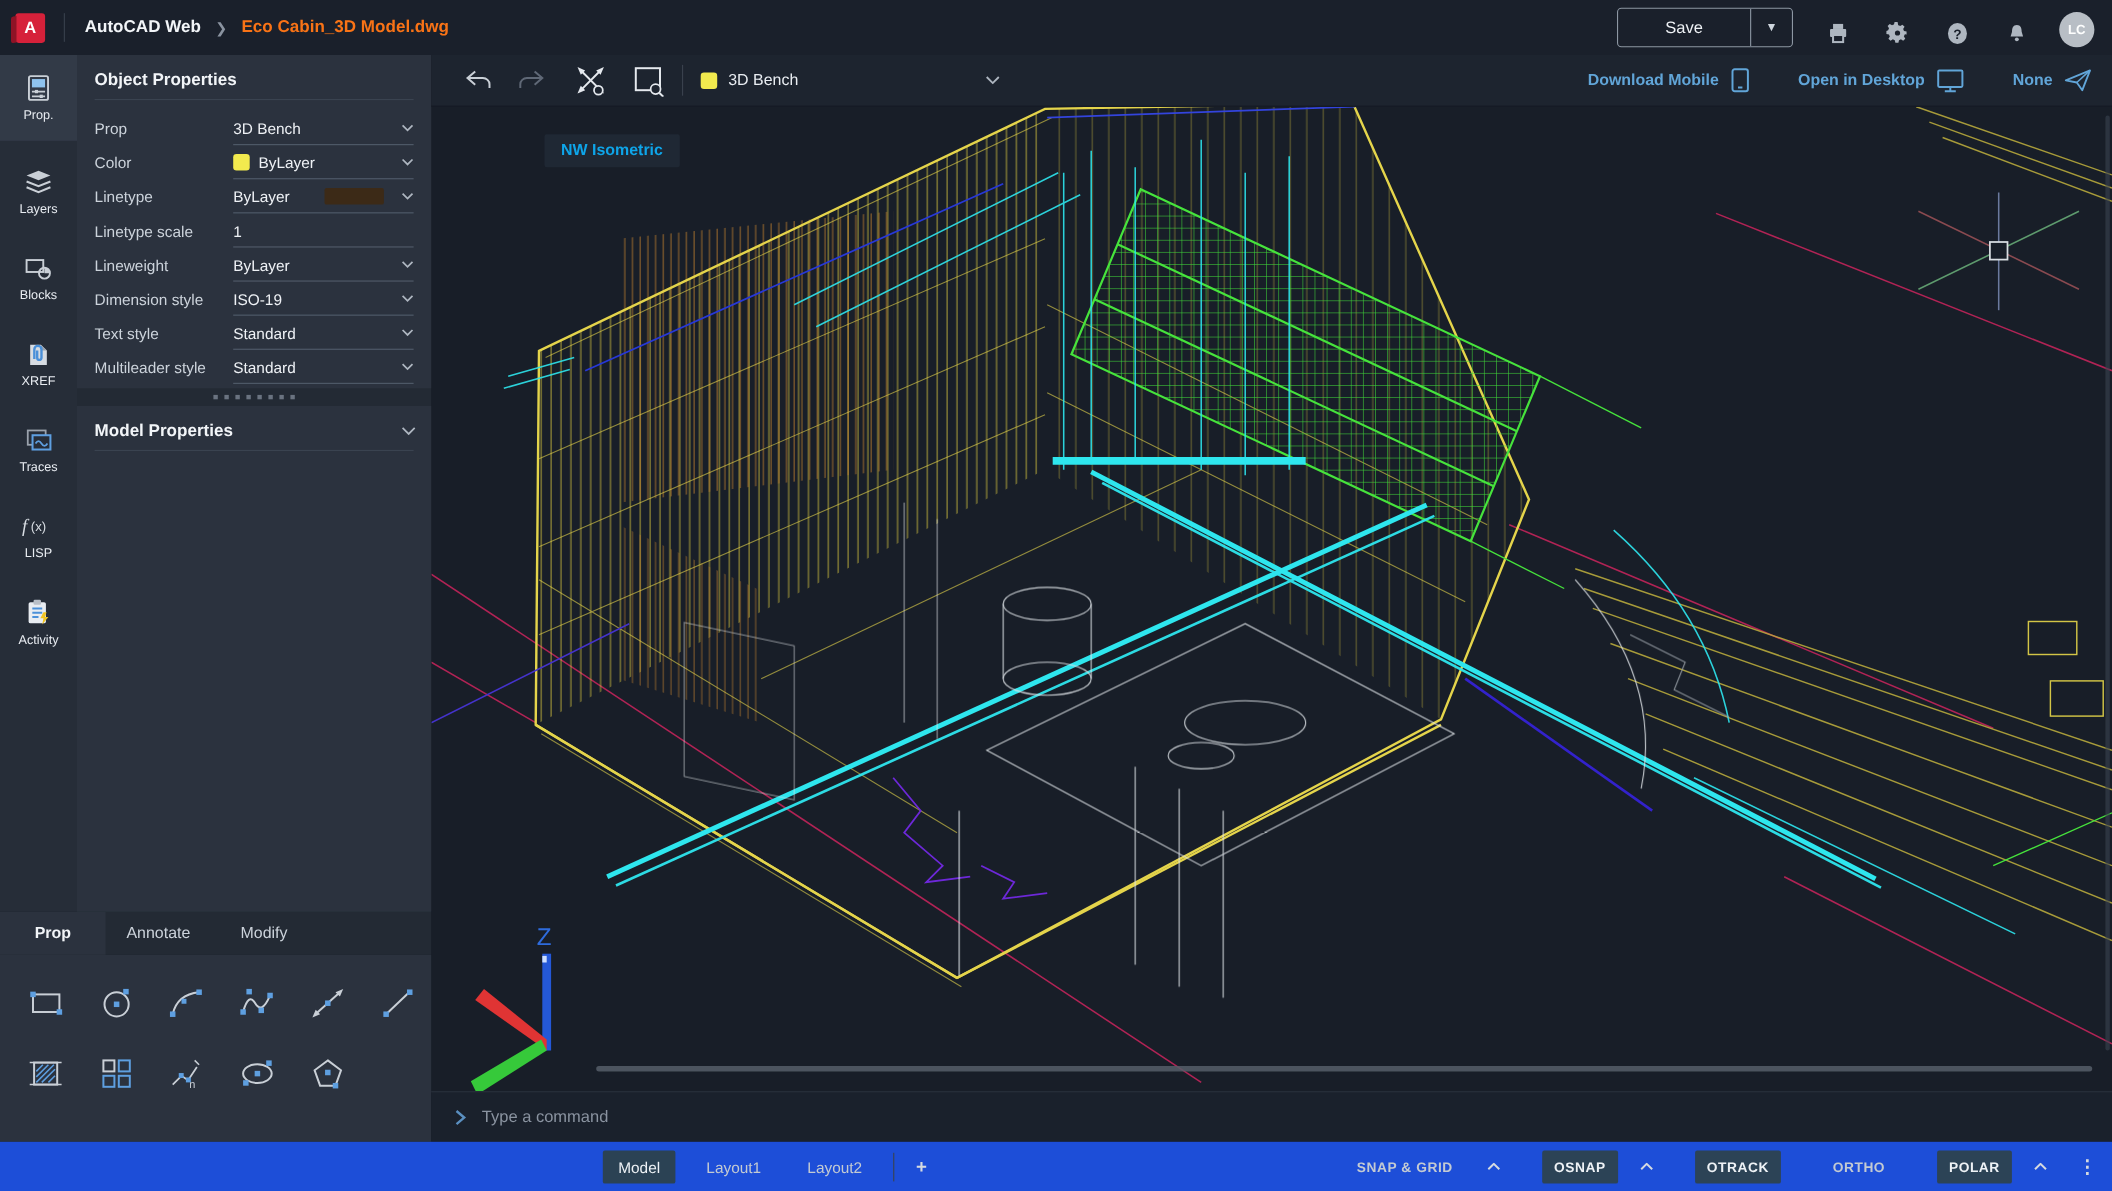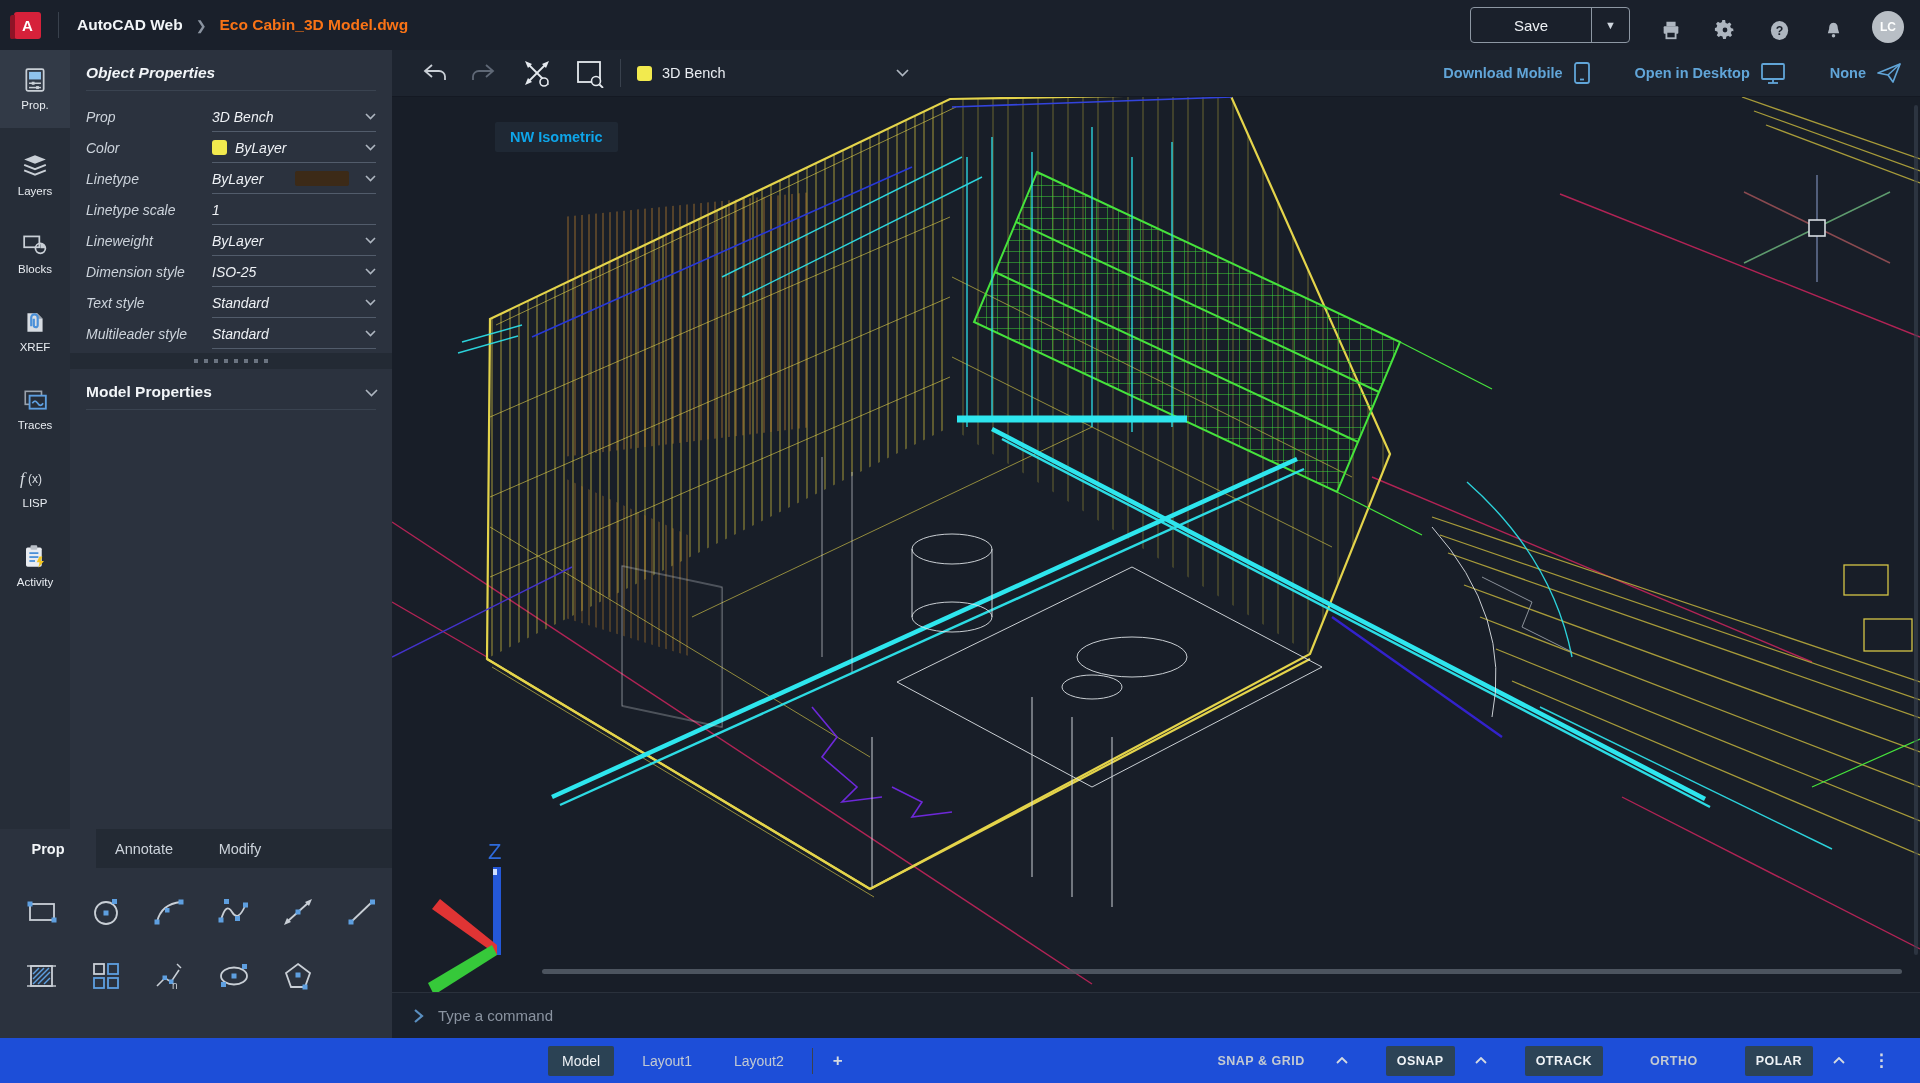--- a/index.html
+++ b/index.html
@@ -34,21 +34,21 @@
   #rail { position:absolute; left:0; top:50px; width:70px; height:779px; background:#262d38; z-index:20; }
   .rail-item { width:70px; height:78px; display:flex; flex-direction:column; align-items:center;
     justify-content:center; gap:6px; cursor:pointer; }
   .rail-item.active { background:#323a47; }
   .rail-item .lbl { color:#e8ecf1; font-size:11.5px; }
   .rail-item svg { display:block; }
 
   
   #panel-col { position:absolute; left:70px; top:50px; width:322px; height:779px; background:#232a34; z-index:20; }
   .card { position:absolute; left:0; width:322px; background:#2b323e; }
-  #card-obj { top:0; height:303px;font-style:italic; }
+  #card-obj { top:0; height:303px; }
   #card-model { top:319px; height:460px; }
   .card-title { color:#f2f5f8; font-weight:bold; font-size:15.5px; position:absolute; left:16px; top:14px; }
   .title-rule { position:absolute; left:16px; right:16px; top:40px; height:1px; background:#3a4350; }
   .prop-row { position:absolute; left:16px; right:16px; height:30px; display:flex; align-items:center; }
   .prop-label { width:126px; color:#ccd3db; font-size:14px; flex:none; }
   .prop-value { flex:1; position:relative; display:flex; align-items:center; height:100%;
     border-bottom:1px solid #525c6b; color:#eef1f5; font-size:14px; cursor:pointer; gap:8px; }
   .prop-value.noline { border-bottom:1px solid #525c6b; cursor:text; }
   .chev { margin-left:auto; color:#aeb6c0; display:flex; align-items:center; }
   .swatch { width:15px; height:15px; border-radius:3px; background:#f2ea4e; flex:none; }
@@ -99,21 +99,21 @@
   #command-bar .prompt { color:#5a8fc0; margin:0 14px 0 22px; display:flex; }
   #command-bar .ph { color:#8a93a0; font-size:15px; }
 
   
   #bottombar { position:absolute; left:0; top:1038px; width:1920px; height:45px; background:#1d4ed8;
     display:flex; align-items:center; z-index:30;padding-left:40px; }
   .lay-tab { color:#c3cad2; font-size:14px; padding:7px 14px; border-radius:2px; cursor:pointer; }
   .lay-tab.active { background:#2b4254; color:#eef2f6; }
   .bb-sep { width:1px; height:26px; background:#3a424e; margin:0 14px; }
   .bb-plus { color:#d5dae0; font-size:17px; font-weight:bold; cursor:pointer; padding:0 6px; }
-  #bb-right { margin-left:auto; display:flex; align-items:center; gap:18px; margin-right:22px;justify-content:space-between; }
+  #bb-right { margin-left:auto; display:flex; align-items:center; gap:18px; margin-right:6px;justify-content:space-between; }
   .toggle { color:#c3cad2; font-size:12.5px; font-weight:bold; letter-spacing:.5px; padding:8px 11px;
     border-radius:2px; cursor:pointer; display:flex; align-items:center; }
   .toggle.on { background:#2c4356; color:#eef2f6; }
   .tog-caret { color:#d5dae0; cursor:pointer; display:flex; padding:4px 2px; }
   .kebab { color:#d5dae0; font-size:17px; font-weight:bold; cursor:pointer; padding:0 8px; letter-spacing:0; line-height:13px; }
 </style>
 </head>
 <body>
 
 <div id="topbar">
@@ -275,21 +275,21 @@
         <span class="chev">
             <svg width="11" height="7" viewBox="0 0 11 7">
               <polyline points="1,1 5.5,5.5 10,1" fill="none" stroke="currentColor" stroke-width="1.6"></polyline>
             </svg>
           </span>
       </div>
     </div>
     <div class="prop-row" style="top:207px">
       <span class="prop-label">Dimension style</span>
       <div class="prop-value">
-        <span>ISO-25</span>
+        <span>ISO-19</span>
         <span class="chev">
             <svg width="11" height="7" viewBox="0 0 11 7">
               <polyline points="1,1 5.5,5.5 10,1" fill="none" stroke="currentColor" stroke-width="1.6"></polyline>
             </svg>
           </span>
       </div>
     </div>
     <div class="prop-row" style="top:238px">
       <span class="prop-label">Text style</span>
       <div class="prop-value">

